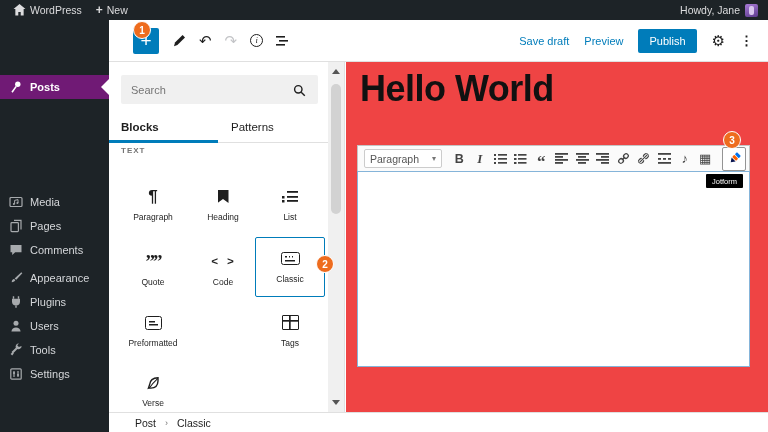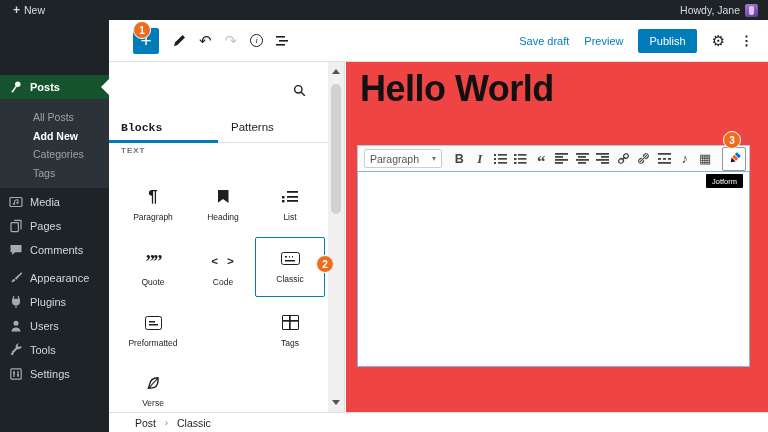--- a/index.html
+++ b/index.html
@@ -11,21 +11,21 @@
   .ab-item{display:flex;align-items:center;gap:4px;height:20px;padding:0 5px;cursor:default;}
   .ab-plus{font-size:12px;font-weight:bold;line-height:1;}
   .ab-right{margin-left:auto;display:flex;align-items:center;gap:5px;padding-right:2px;}
   .avatar{width:13px;height:13px;border-radius:2px;background:linear-gradient(160deg,#a97bd6 0%,#5d3a8e 100%);position:relative;}
   .avatar::after{content:"";position:absolute;left:4px;top:2px;width:5px;height:9px;background:#d9c7ee;border-radius:2px;}
   
   .sidebar{position:absolute;left:0;top:20px;width:109px;height:412px;background:#1d2327;color:#d5d7da;font-size:11px;}
   .sb-item{position:absolute;left:0;width:109px;height:24px;display:flex;align-items:center;gap:7px;
     padding-left:9px;box-sizing:border-box;cursor:pointer;}
   .sb-item svg{flex:0 0 auto;}
-  .sb-item.active{background:#14532d;color:#fff;font-weight:bold;align-items:center;}
+  .sb-item.active{background:#701a75;color:#fff;font-weight:bold;align-items:center;}
   .sb-arrow{position:absolute;right:0;top:50%;transform:translateY(-50%);width:0;height:0;
     border-top:8px solid transparent;border-bottom:8px solid transparent;border-right:8px solid #fff;}
   .sb-sub{position:absolute;top:79px;left:0;width:109px;height:89px;background:#2c3338;padding-top:9px;box-sizing:border-box;}
   .sb-sub .sub{height:18.5px;line-height:18.5px;padding-left:33px;color:#9ca2a7;font-size:10.5px;cursor:pointer;}
   .sb-sub .sub.current{color:#fff;font-weight:bold;}
   
   .ed-header{position:absolute;left:109px;top:20px;width:659px;height:42px;background:#fff;
     border-bottom:1px solid #e0e0e0;box-sizing:border-box;display:flex;align-items:center;}
   .hdr-left{display:flex;align-items:center;gap:13px;padding-left:24px;}
   .btn-add{width:26px;height:26px;background:#007cba;color:#fff;font-size:19px;font-weight:400;
@@ -43,21 +43,21 @@
   .kebab{font-size:13px;color:#1e1e1e;font-weight:bold;cursor:pointer;letter-spacing:0;}
   
   .inserter{position:absolute;left:109px;top:62px;width:236px;height:350px;background:#fff;
     border-right:1px solid #e0e0e0;box-sizing:border-box;}
   .search{position:absolute;left:12px;top:13px;width:197px;height:29px;background:#f0f0f0;border:none;outline:none;
     border-radius:2px;font-size:11px;color:#555;padding:0 32px 0 10px;box-sizing:border-box;font-family:inherit;}
   .search::placeholder{color:#757575;}
   .search-icon{position:absolute;left:184px;top:21px;}
   .tabs{position:absolute;left:0;top:53px;width:219px;height:27px;border-bottom:1px solid #e0e0e0;}
   .tab{position:absolute;top:0;height:27px;line-height:25px;font-size:11.5px;color:#1e1e1e;cursor:pointer;}
-  .tab.blocks{left:12px;font-weight:bold;font-family:Liberation Mono, monospace;}
+  .tab.blocks{left:12px;font-weight:bold;}
   .tab.patterns{left:122px;}
   .tab-underline{position:absolute;left:0;top:25px;width:109px;height:3px;background:#007cba;}
   .cat-label{position:absolute;left:12px;top:84px;font-size:8px;letter-spacing:1px;color:#757575;font-weight:bold;}
   .cell{position:absolute;width:70px;height:54px;display:flex;flex-direction:column;align-items:center;
     justify-content:center;gap:7px;font-size:8.5px;color:#1e1e1e;cursor:pointer;box-sizing:border-box;}
   .cell .icn{height:17px;display:flex;align-items:center;justify-content:center;}
   .cell.selected{border:1.5px solid #007cba;border-radius:2px;}
   .t-par{font-size:17px;font-weight:bold;}
   .i-bookmark{width:11px;height:13px;background:#1e1e1e;clip-path:polygon(0 0,100% 0,100% 100%,50% 70%,0 100%);}
   .i-blist{width:16px;height:12px;background-repeat:no-repeat;background-image:
@@ -128,43 +128,43 @@
     box-sizing:border-box;color:#fff;font-size:10px;font-weight:bold;display:flex;align-items:center;justify-content:center;z-index:50;}
   #b1{left:133px;top:21px;}
   #b2{left:316px;top:255px;}
   #b3{left:723px;top:131px;}
 </style>
 </head>
 <body>
 
 <div class="adminbar">
   <span class="ab-item">
+    <svg width="13" height="12" viewBox="0 0 14 13">
+        <path d="M7 0L0.5 5.5H2.5V12.5H5.7V8.7H8.3V12.5H11.5V5.5H13.5Z" fill="#dcdcde"></path>
+      </svg>
+    <span>WordPress</span>
+  </span>
+  <span class="ab-item">
     <span class="ab-plus">+</span>
     <span>New</span>
   </span>
   <span class="ab-right">
     <span>Howdy, Jane</span>
     <span class="avatar"></span>
   </span>
 </div>
 
 <div class="sidebar">
   <div class="sb-item active" style="top:55px">
     <svg width="14" height="14" viewBox="0 0 14 14">
         <circle cx="8.8" cy="4.2" r="2.7" fill="#fff"></circle>
         <path d="M7.2 6.4L3 12.2" stroke="#fff" stroke-width="1.6"></path>
       </svg>
     <span>Posts</span>
     <span class="sb-arrow"></span>
-  </div>
-  <div class="sb-sub">
-    <div class="sub">All Posts</div>
-    <div class="sub current">Add New</div>
-    <div class="sub">Categories</div>
-    <div class="sub">Tags</div>
   </div>
   <div class="sb-item" style="top:170px">
     <svg width="14" height="14" viewBox="0 0 14 14">
         <rect x="1" y="2.5" width="12" height="9" rx="1" fill="none" stroke="#a7aaad" stroke-width="1.2"></rect>
         <path d="M5.6 9V5.4l3.4-.8V8" fill="none" stroke="#a7aaad" stroke-width="1"></path>
         <circle cx="4.9" cy="9.1" r="1" fill="#a7aaad"></circle>
         <circle cx="8.4" cy="8.1" r="1" fill="#a7aaad"></circle>
       </svg>
     <span>Media</span>
   </div>
@@ -243,20 +243,21 @@
   <div class="hdr-right">
     <span class="hdr-link">Save draft</span>
     <span class="hdr-link">Preview</span>
     <span class="btn-publish">Publish</span>
     <span class="gear">⚙</span>
     <span class="kebab">⋮</span>
   </div>
 </div>
 
 <div class="inserter">
+  <input class="search" placeholder="Search" style="">
   <span class="search-icon">
     <svg width="13" height="13" viewBox="0 0 13 13" fill="none" stroke="#1e1e1e" stroke-width="1.4">
         <circle cx="5.3" cy="5.3" r="3.7"></circle>
         <path d="M8.2 8.2l3.6 3.6"></path>
       </svg>
   </span>
   <div class="tabs">
     <span class="tab blocks">Blocks</span>
     <span class="tab patterns">Patterns</span>
     <span class="tab-underline"></span>

